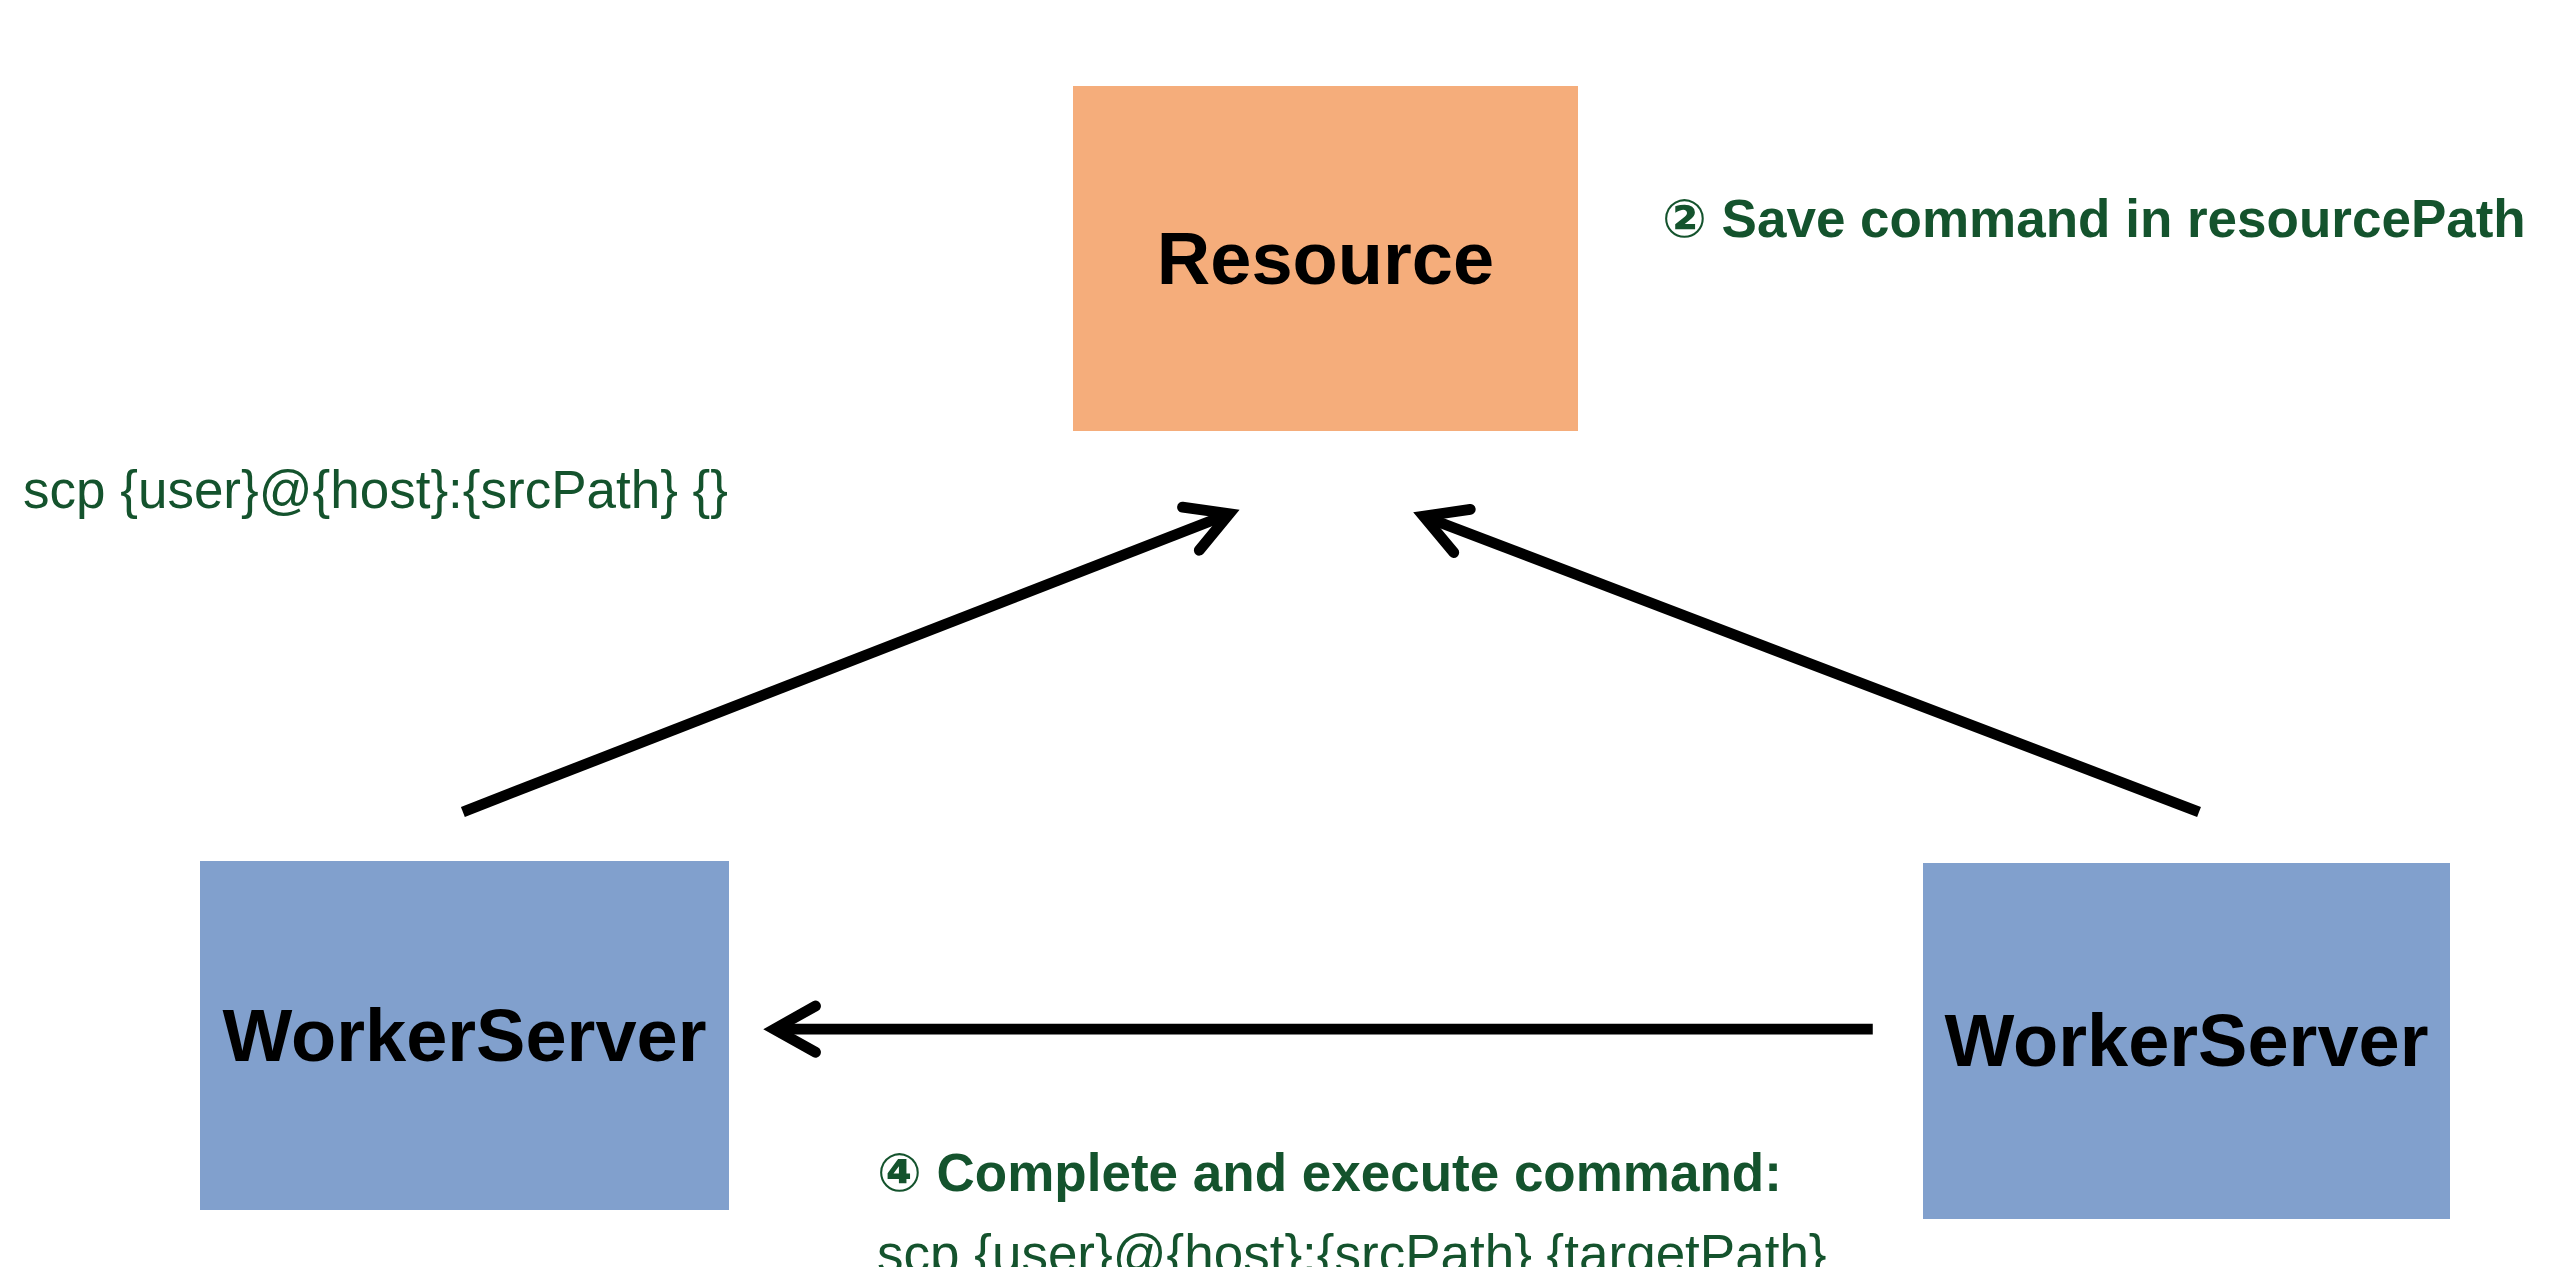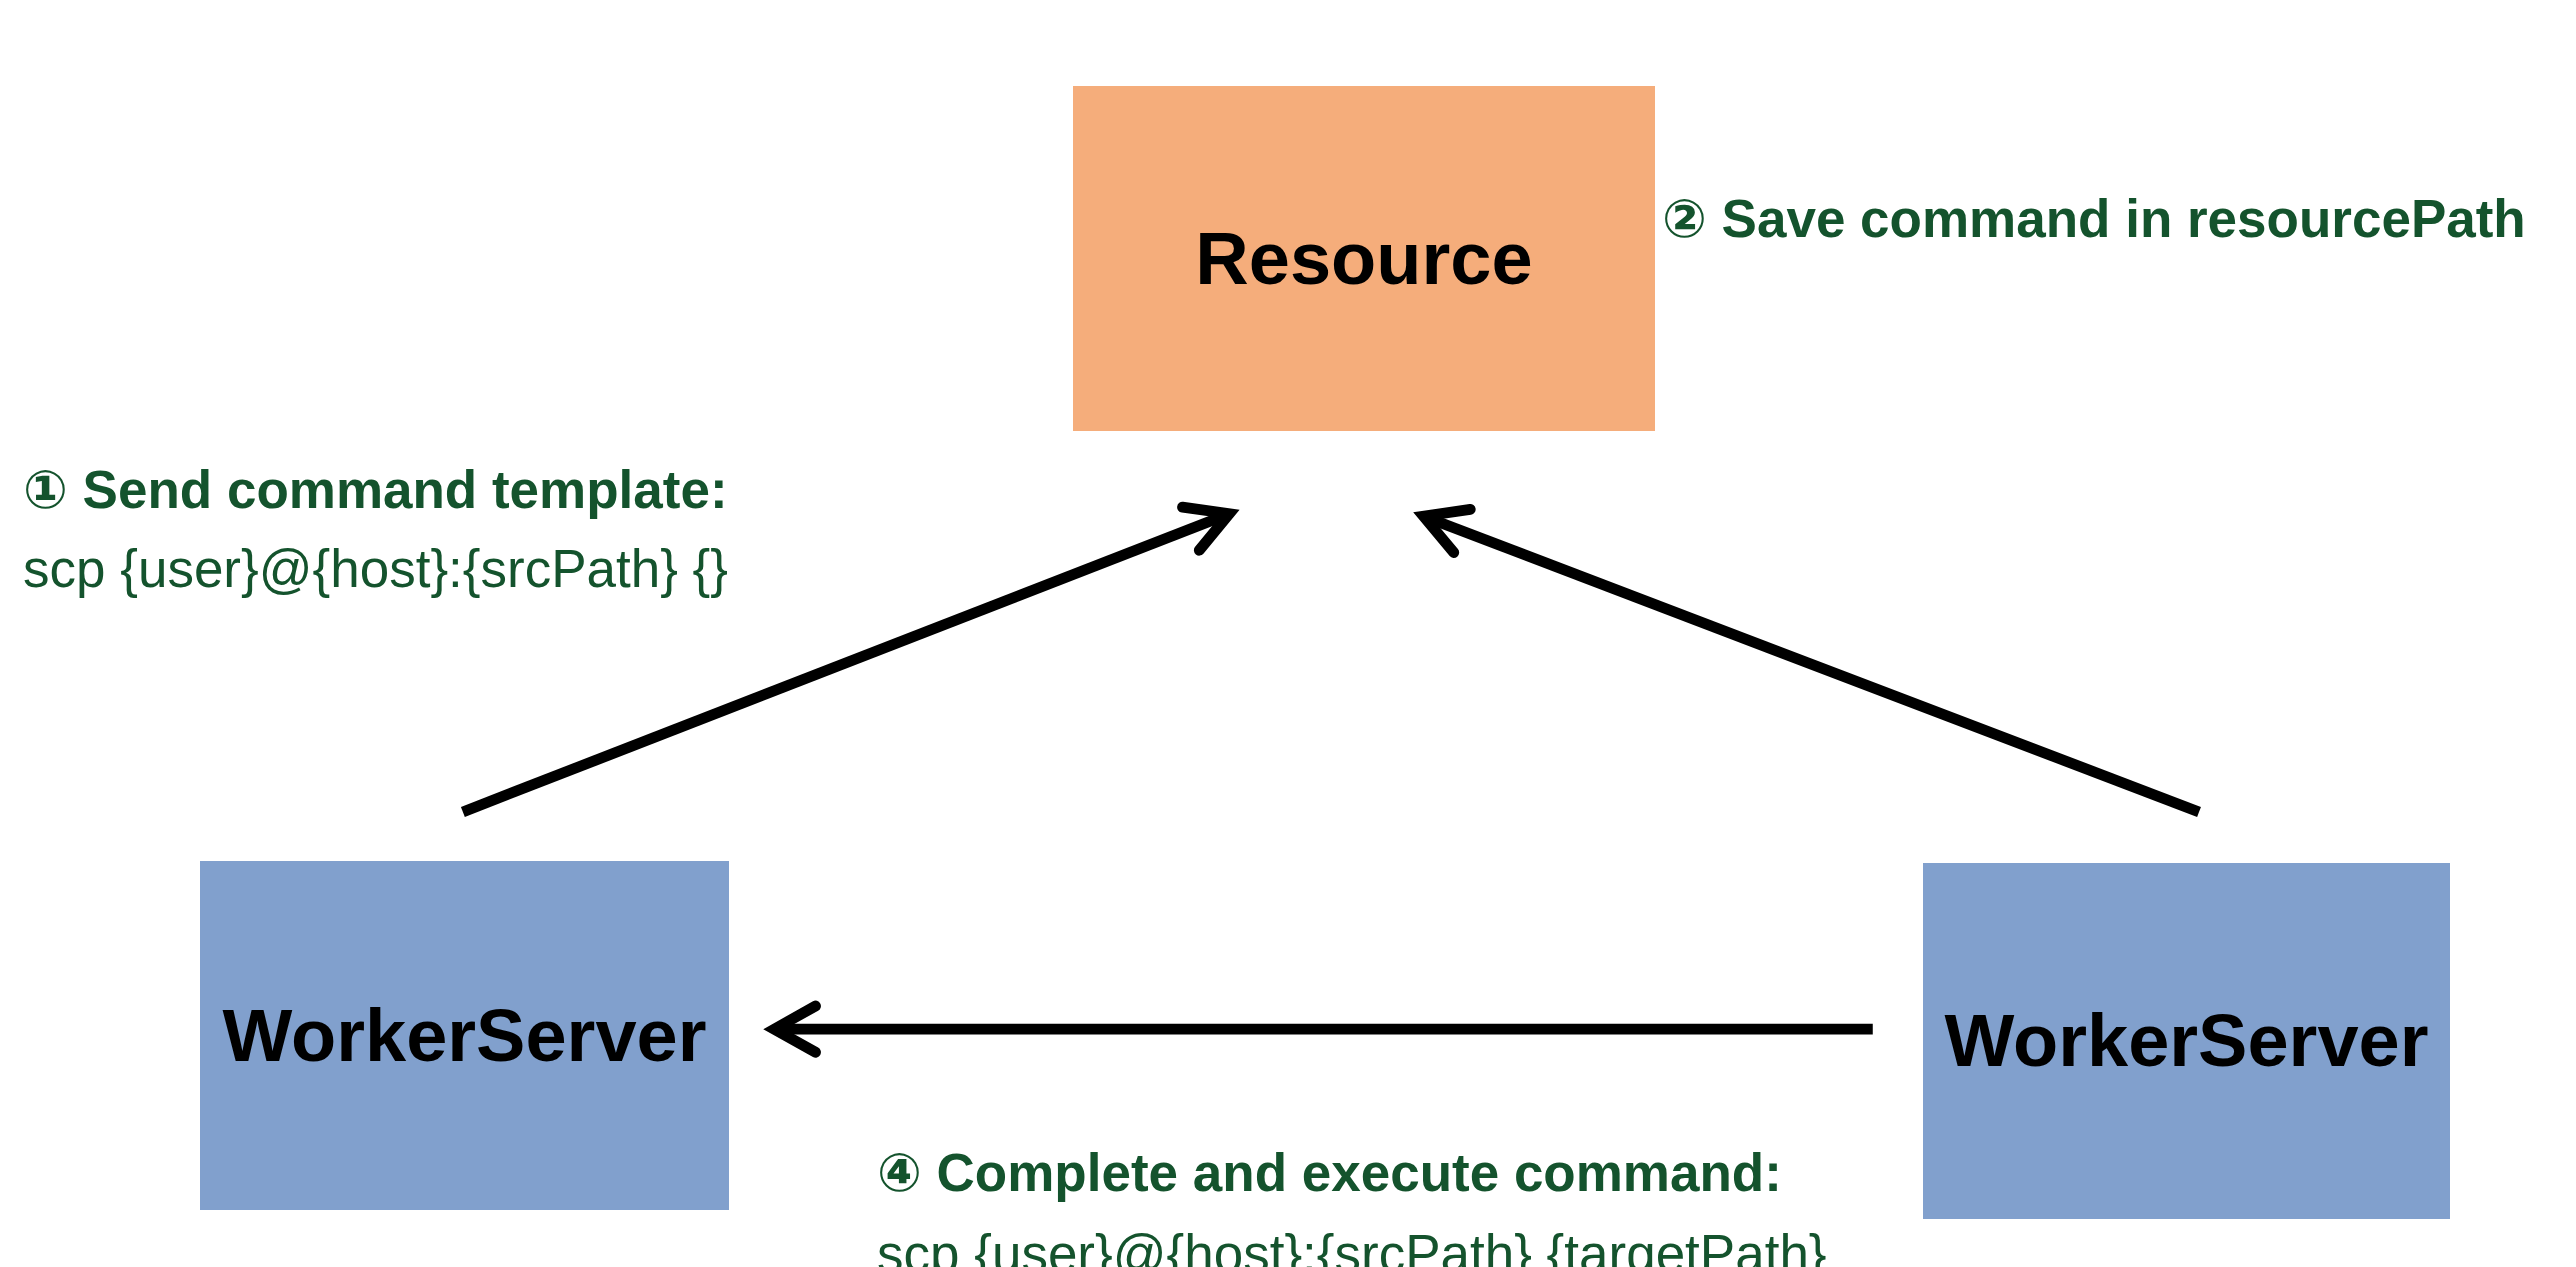--- a/index.html
+++ b/index.html
@@ -24,21 +24,21 @@
     justify-content: center;
     text-align: center;
     font-weight: bold;
     font-size: 74px;
     line-height: 86px;
     color: #000000;
   }
   #node-resource-center {
     left: 1073px;
     top: 86px;
-    width: 582px;
+    width: 505px;
     height: 345px;
   }
   #node-worker-left {
     left: 200px;
     top: 861px;
     width: 529px;
     height: 349px;
   }
   #node-worker-right {
     left: 1923px;
@@ -102,21 +102,20 @@
 
   <div class="node" id="node-worker-left" style="background: rgb(129, 160, 205);">
     <span>WorkerServer</span>
   </div>
 
   <div class="node" id="node-worker-right" style="background: rgb(129, 160, 205);">
     <span>WorkerServer</span>
   </div>
 
   <div class="step-label" id="step1-block">
-    <div class="step-title">① Send command template:</div>
     <div class="step-command">scp {user}@{host}:{srcPath} {}</div>
   </div>
 
   <div class="step-label" id="step2-block">
     <div class="step-title">② Save command in resourcePath</div>
   </div>
 
 
   <div class="step-label" id="step4-block">
     <div class="step-title">④ Complete and execute command:</div>

